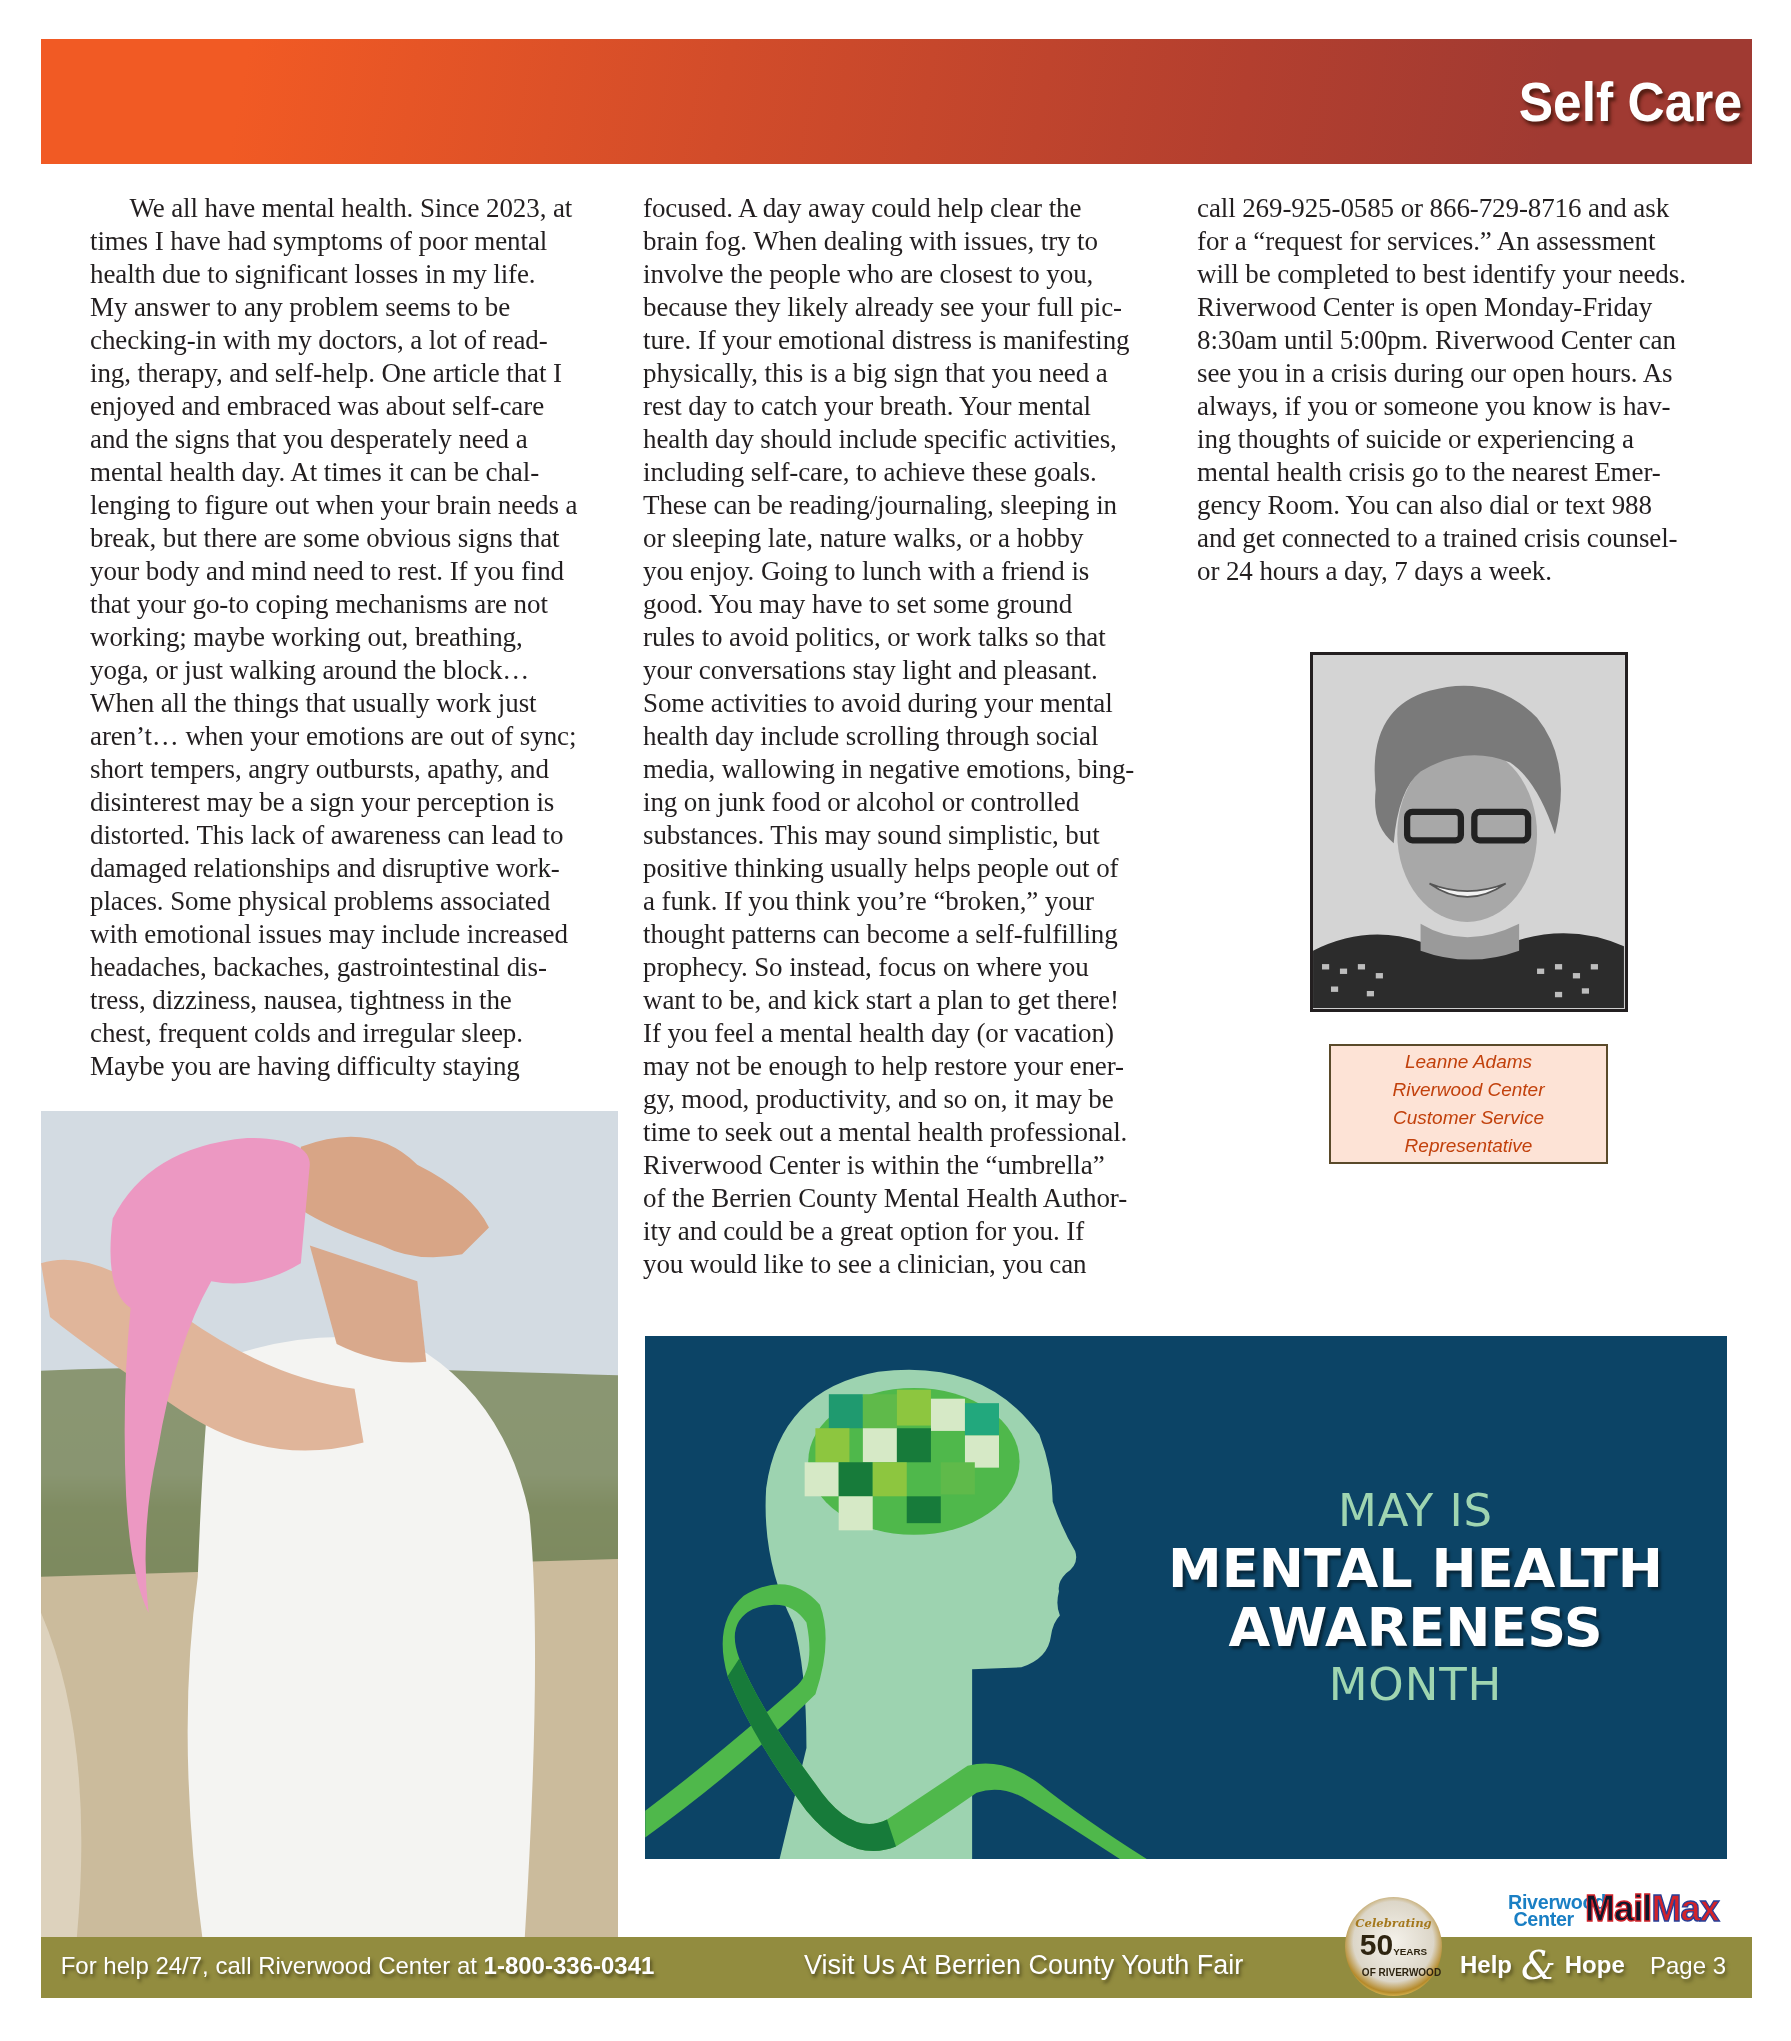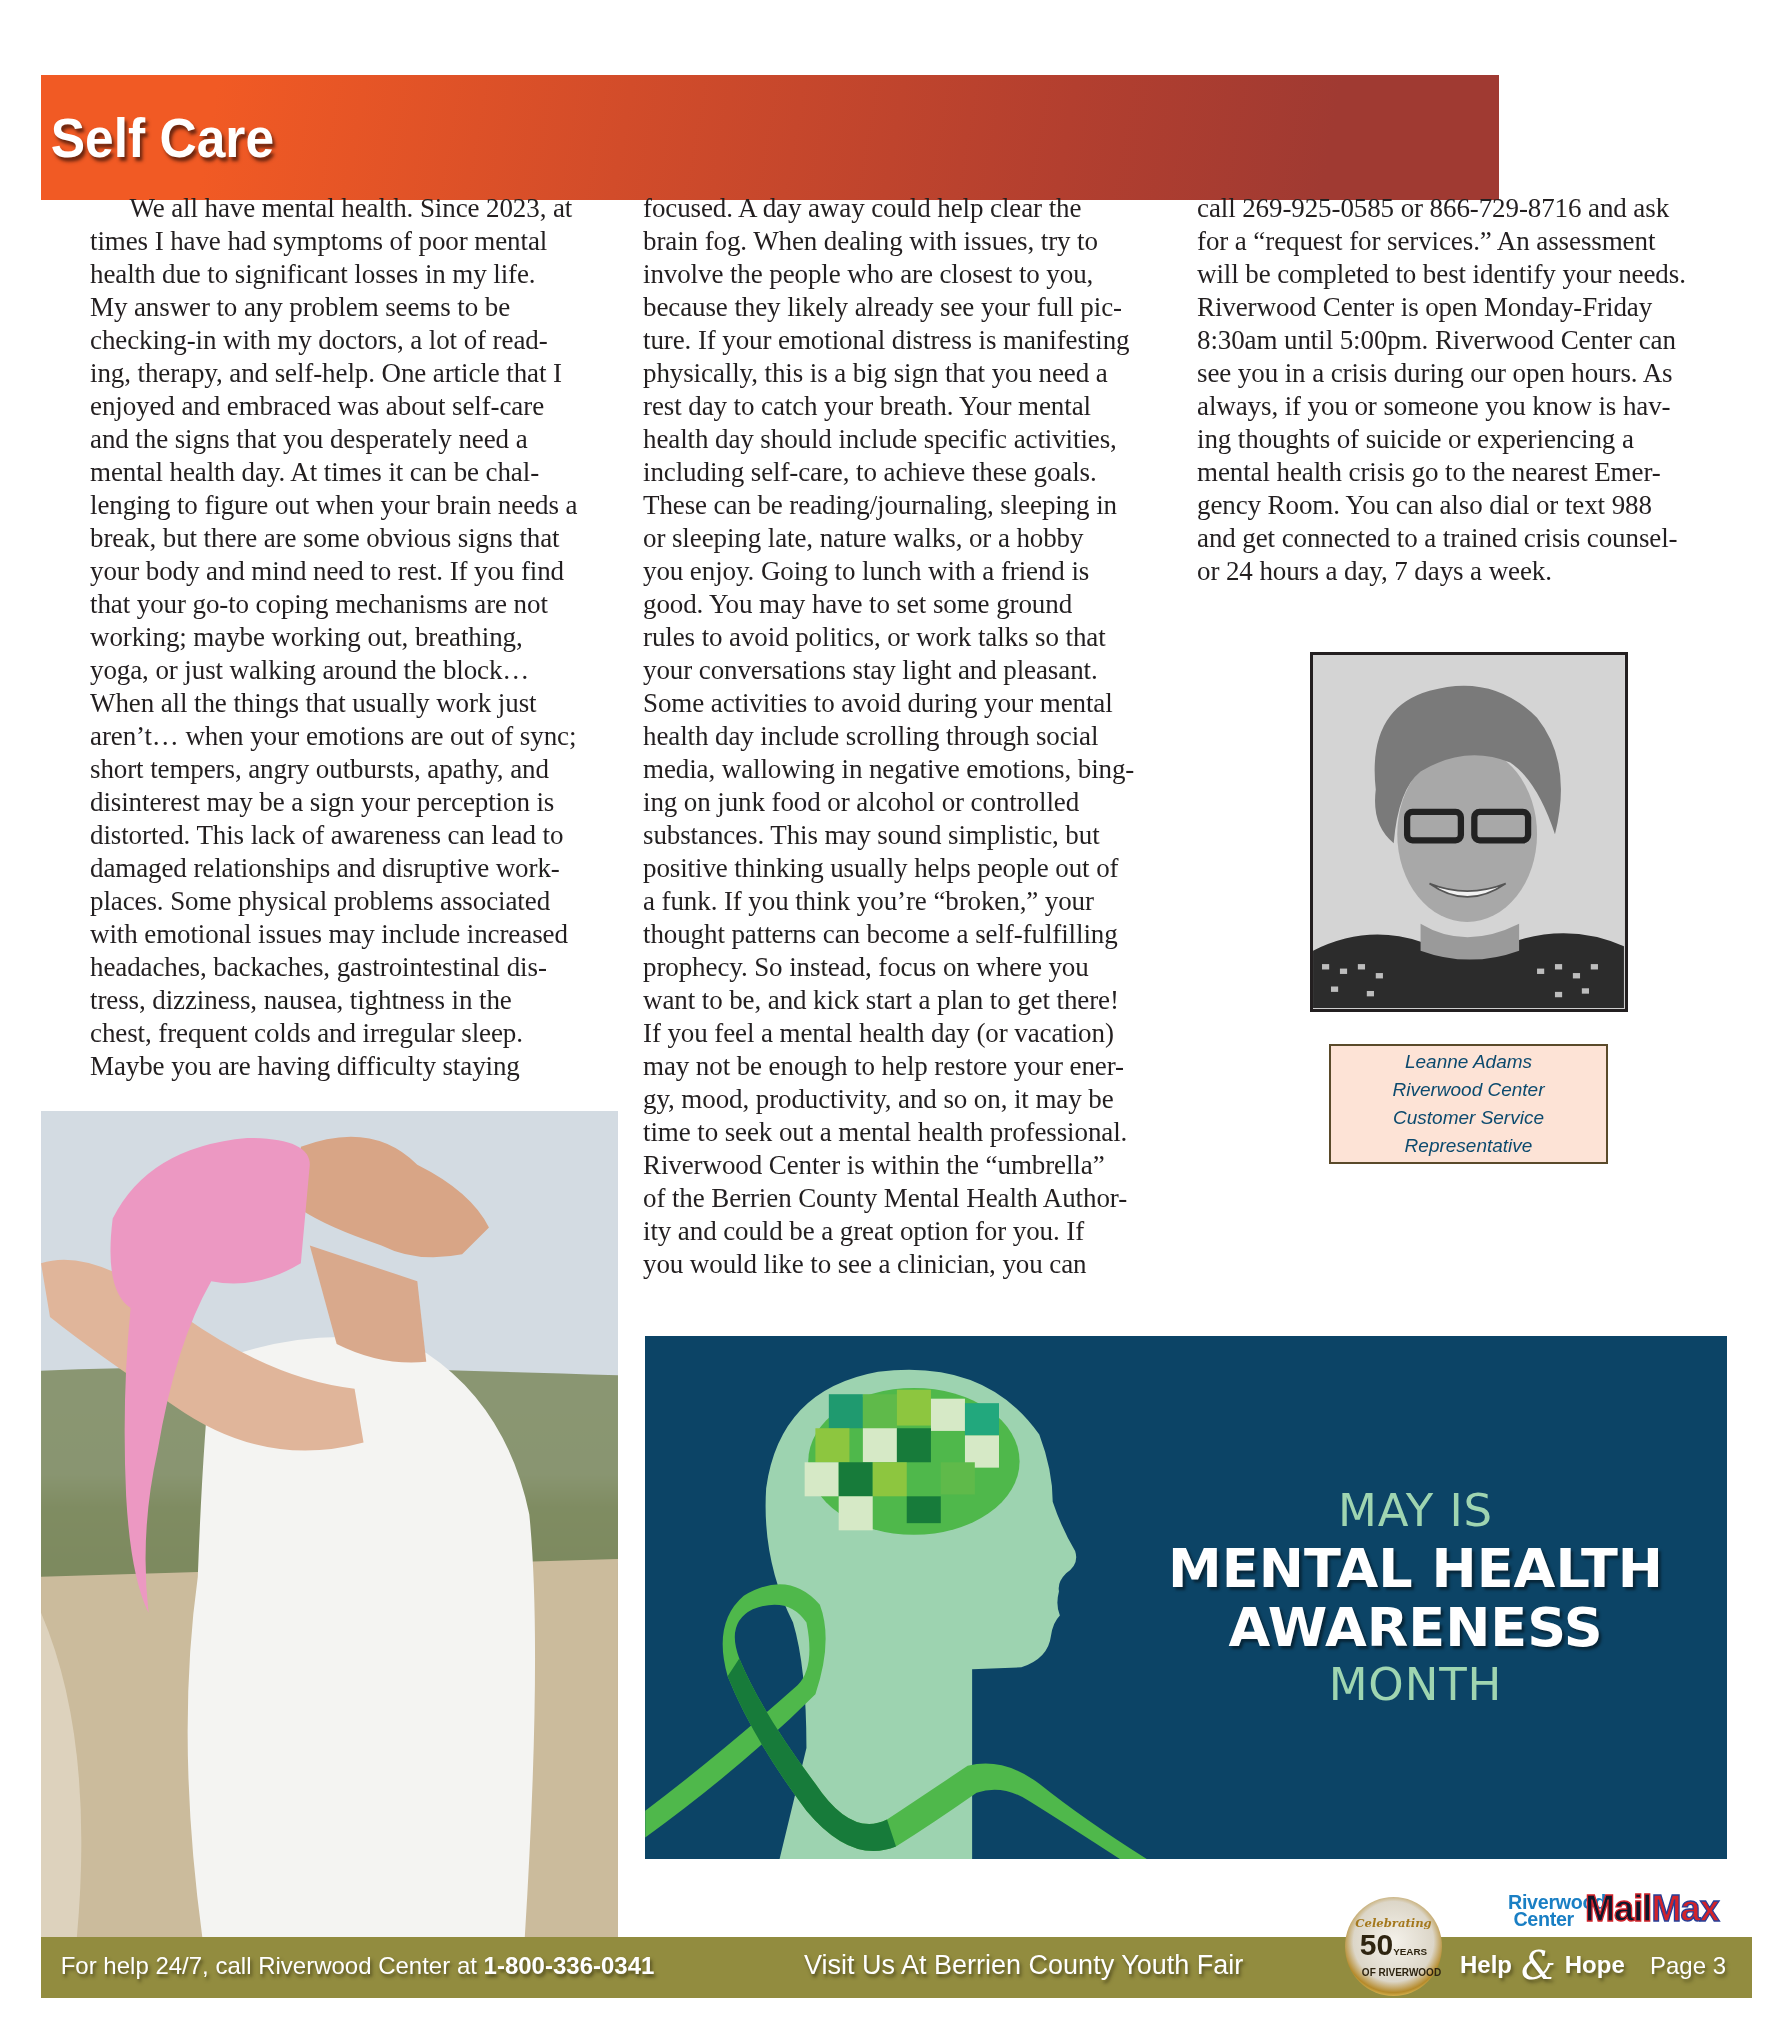--- a/index.html
+++ b/index.html
@@ -1,22 +1,22 @@
 <!DOCTYPE html>
 <html style="font-size:14.3px"><head>
   <meta charset="utf-8">
   <style>
     * { box-sizing: border-box; margin: 0; padding: 0; }
     html, body { width: 1791px; height: 2041px; background: #ffffff; overflow: hidden; }
     body { position: relative; font-family: "Liberation Serif", serif; color: #231f20; }
 
     .header-bar {
-      position: absolute; left: 41px; top: 39px; width: 1458px; height: 125px;
+      position: absolute; left: 41px; top: 39px; width: 1711px; height: 125px;
       background: linear-gradient(100deg, #f15a24 0%, #f15a24 12%, #d24c2a 40%, #b33f2f 70%, #a03a32 88%, #a03a32 100%);
-      display: flex; align-items: center; justify-content: flex-start; margin-top: 36px;
+      display: flex; align-items: center; justify-content: flex-end;
     }
     .header-title {
       font-family: "Liberation Sans", sans-serif; font-weight: bold; font-size: 56px; color: #ffffff;
       text-shadow: 2.7px 3.6px 3.6px rgba(60,20,10,0.75);
       transform: scaleX(0.92);
     }
 
     .col {
       position: absolute; font-size: 27px; line-height: 33px; color: #231f20;
       white-space: pre; letter-spacing: -0.1px;
@@ -35,21 +35,21 @@
     
     .portrait {
       position: absolute; left: 1310px; top: 652px; width: 318px; height: 360px;
       border: 3.6px solid #231f20; background: linear-gradient(180deg, #d8d8d8, #cfcfcf);
       overflow: hidden;
     }
     .caption-box {
       position: absolute; left: 1329px; top: 1044px; width: 279px; height: 120px;
       background: #fde3d6; border: 2.7px solid #5a4a2a;
       display: flex; flex-direction: column; align-items: center; justify-content: center;
-      font-family: "Liberation Sans", sans-serif; font-style: italic; font-size: 19px; line-height: 28px; color: #0c4a6e;
+      font-family: "Liberation Sans", sans-serif; font-style: italic; font-size: 19px; line-height: 28px; color: #c2410c;
     }
 
     
     .awareness {
       position: absolute; left: 645px; top: 1336px; width: 1082px; height: 523px;
       background: #0c4466; overflow: hidden;
     }
     .aw-text { position: absolute; left: 484px; top: 0; width: 573px; height: 100%;
       display: flex; flex-direction: column; align-items: center; justify-content: center;
       font-family: "DejaVu Sans", sans-serif; text-align: center; }

